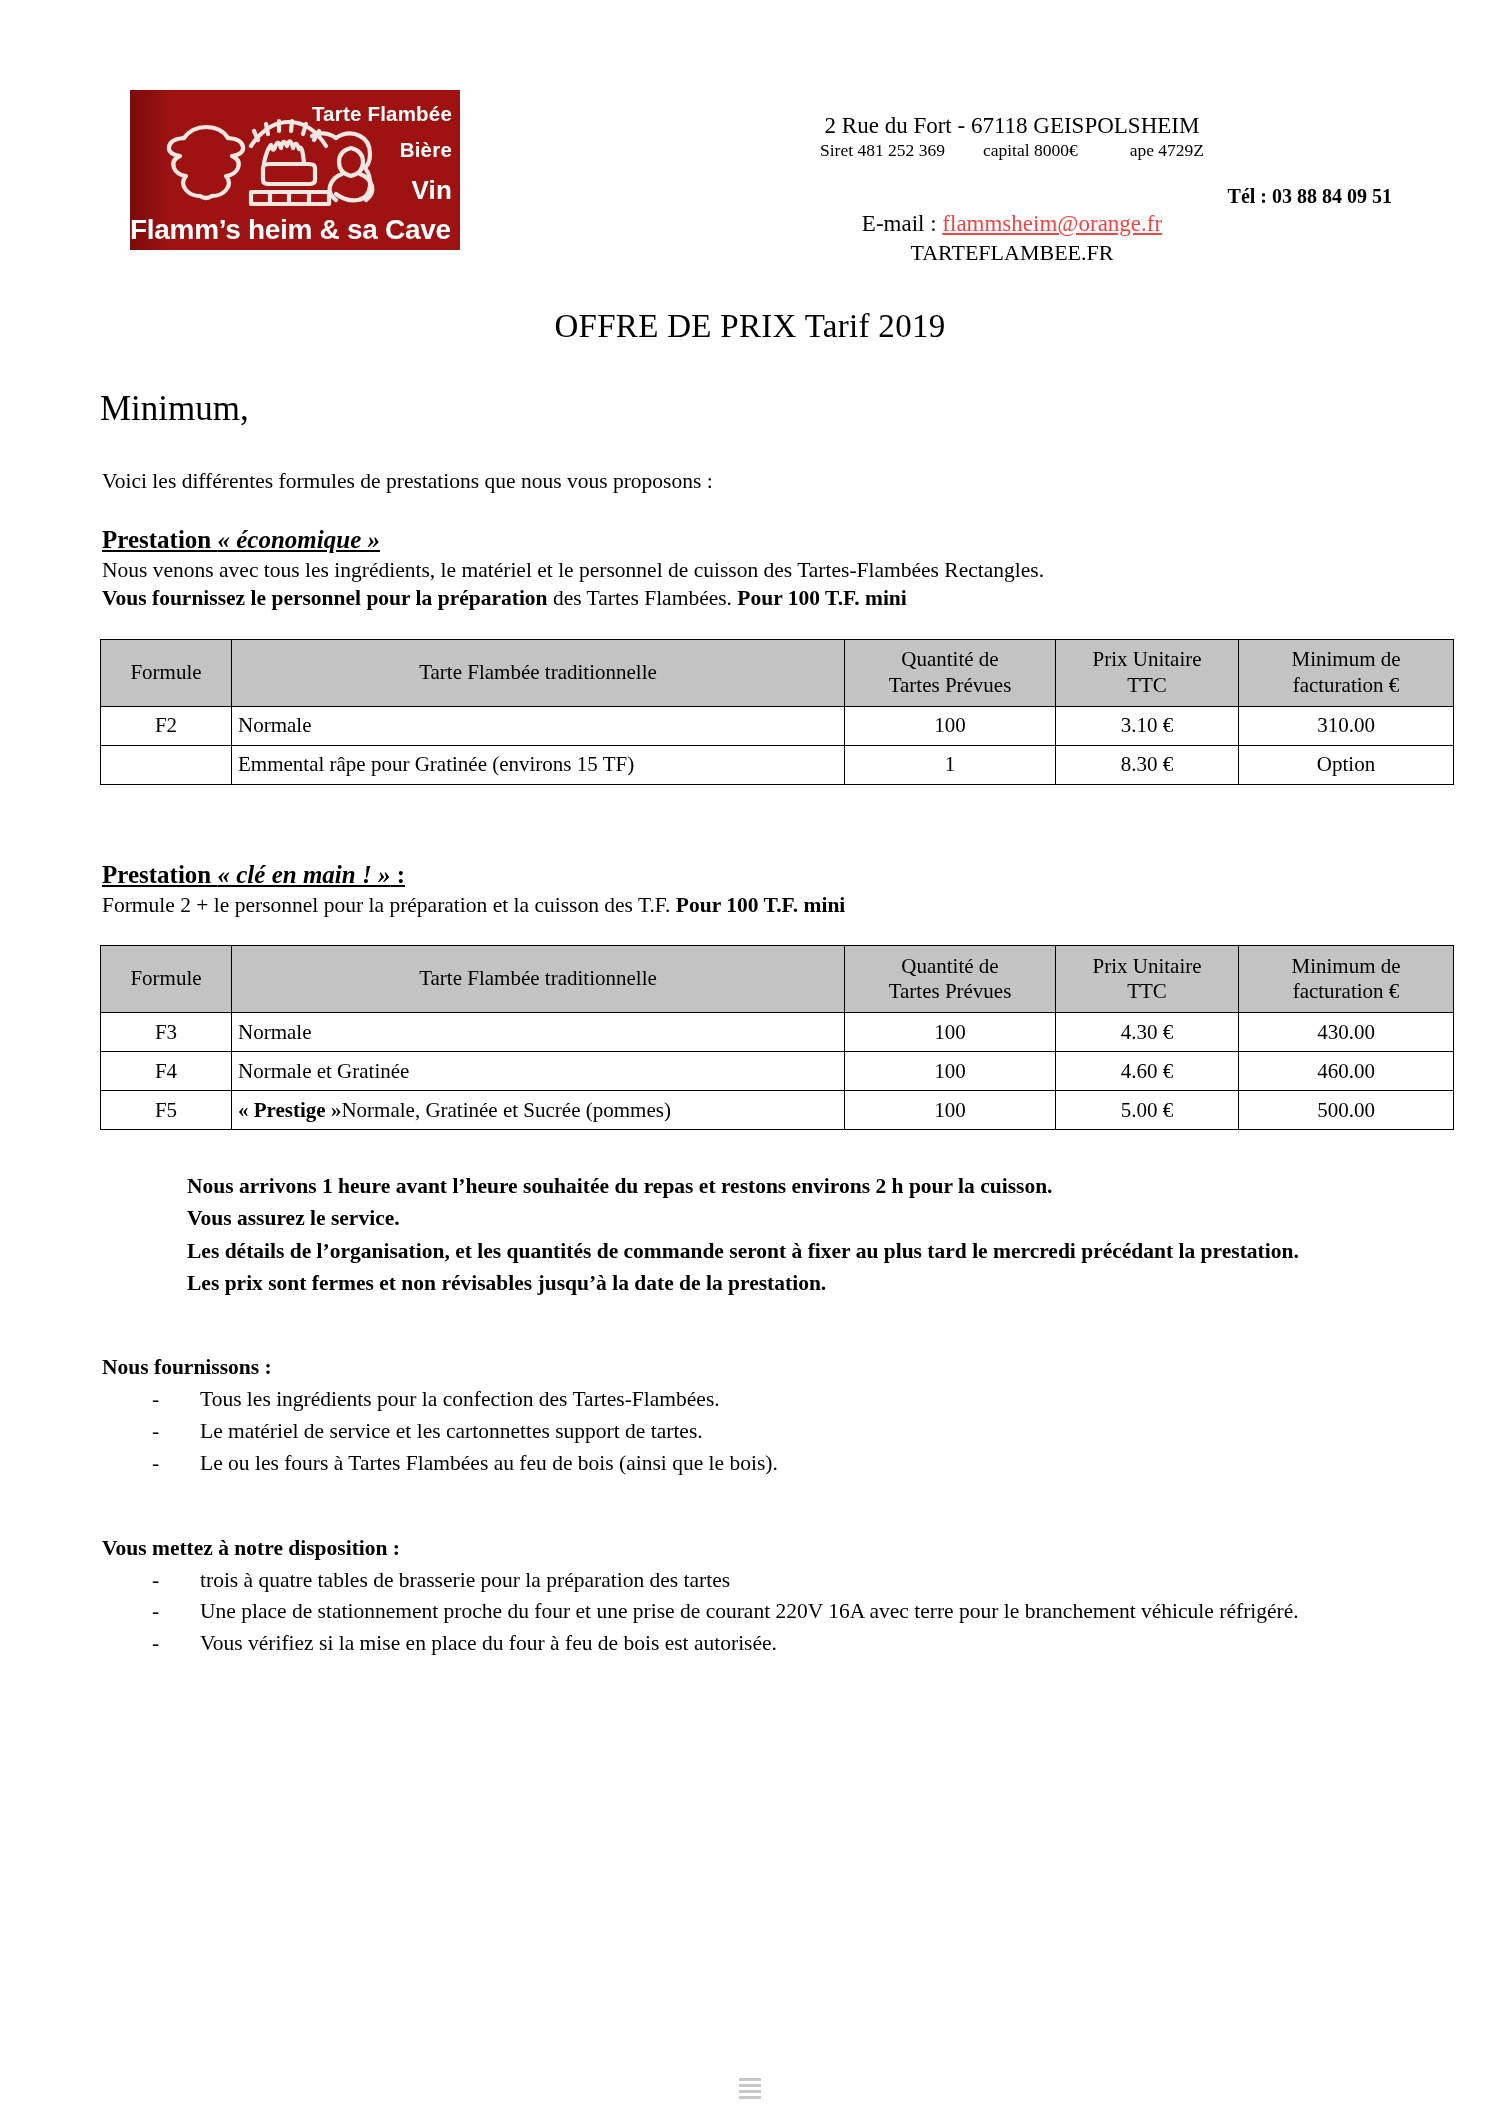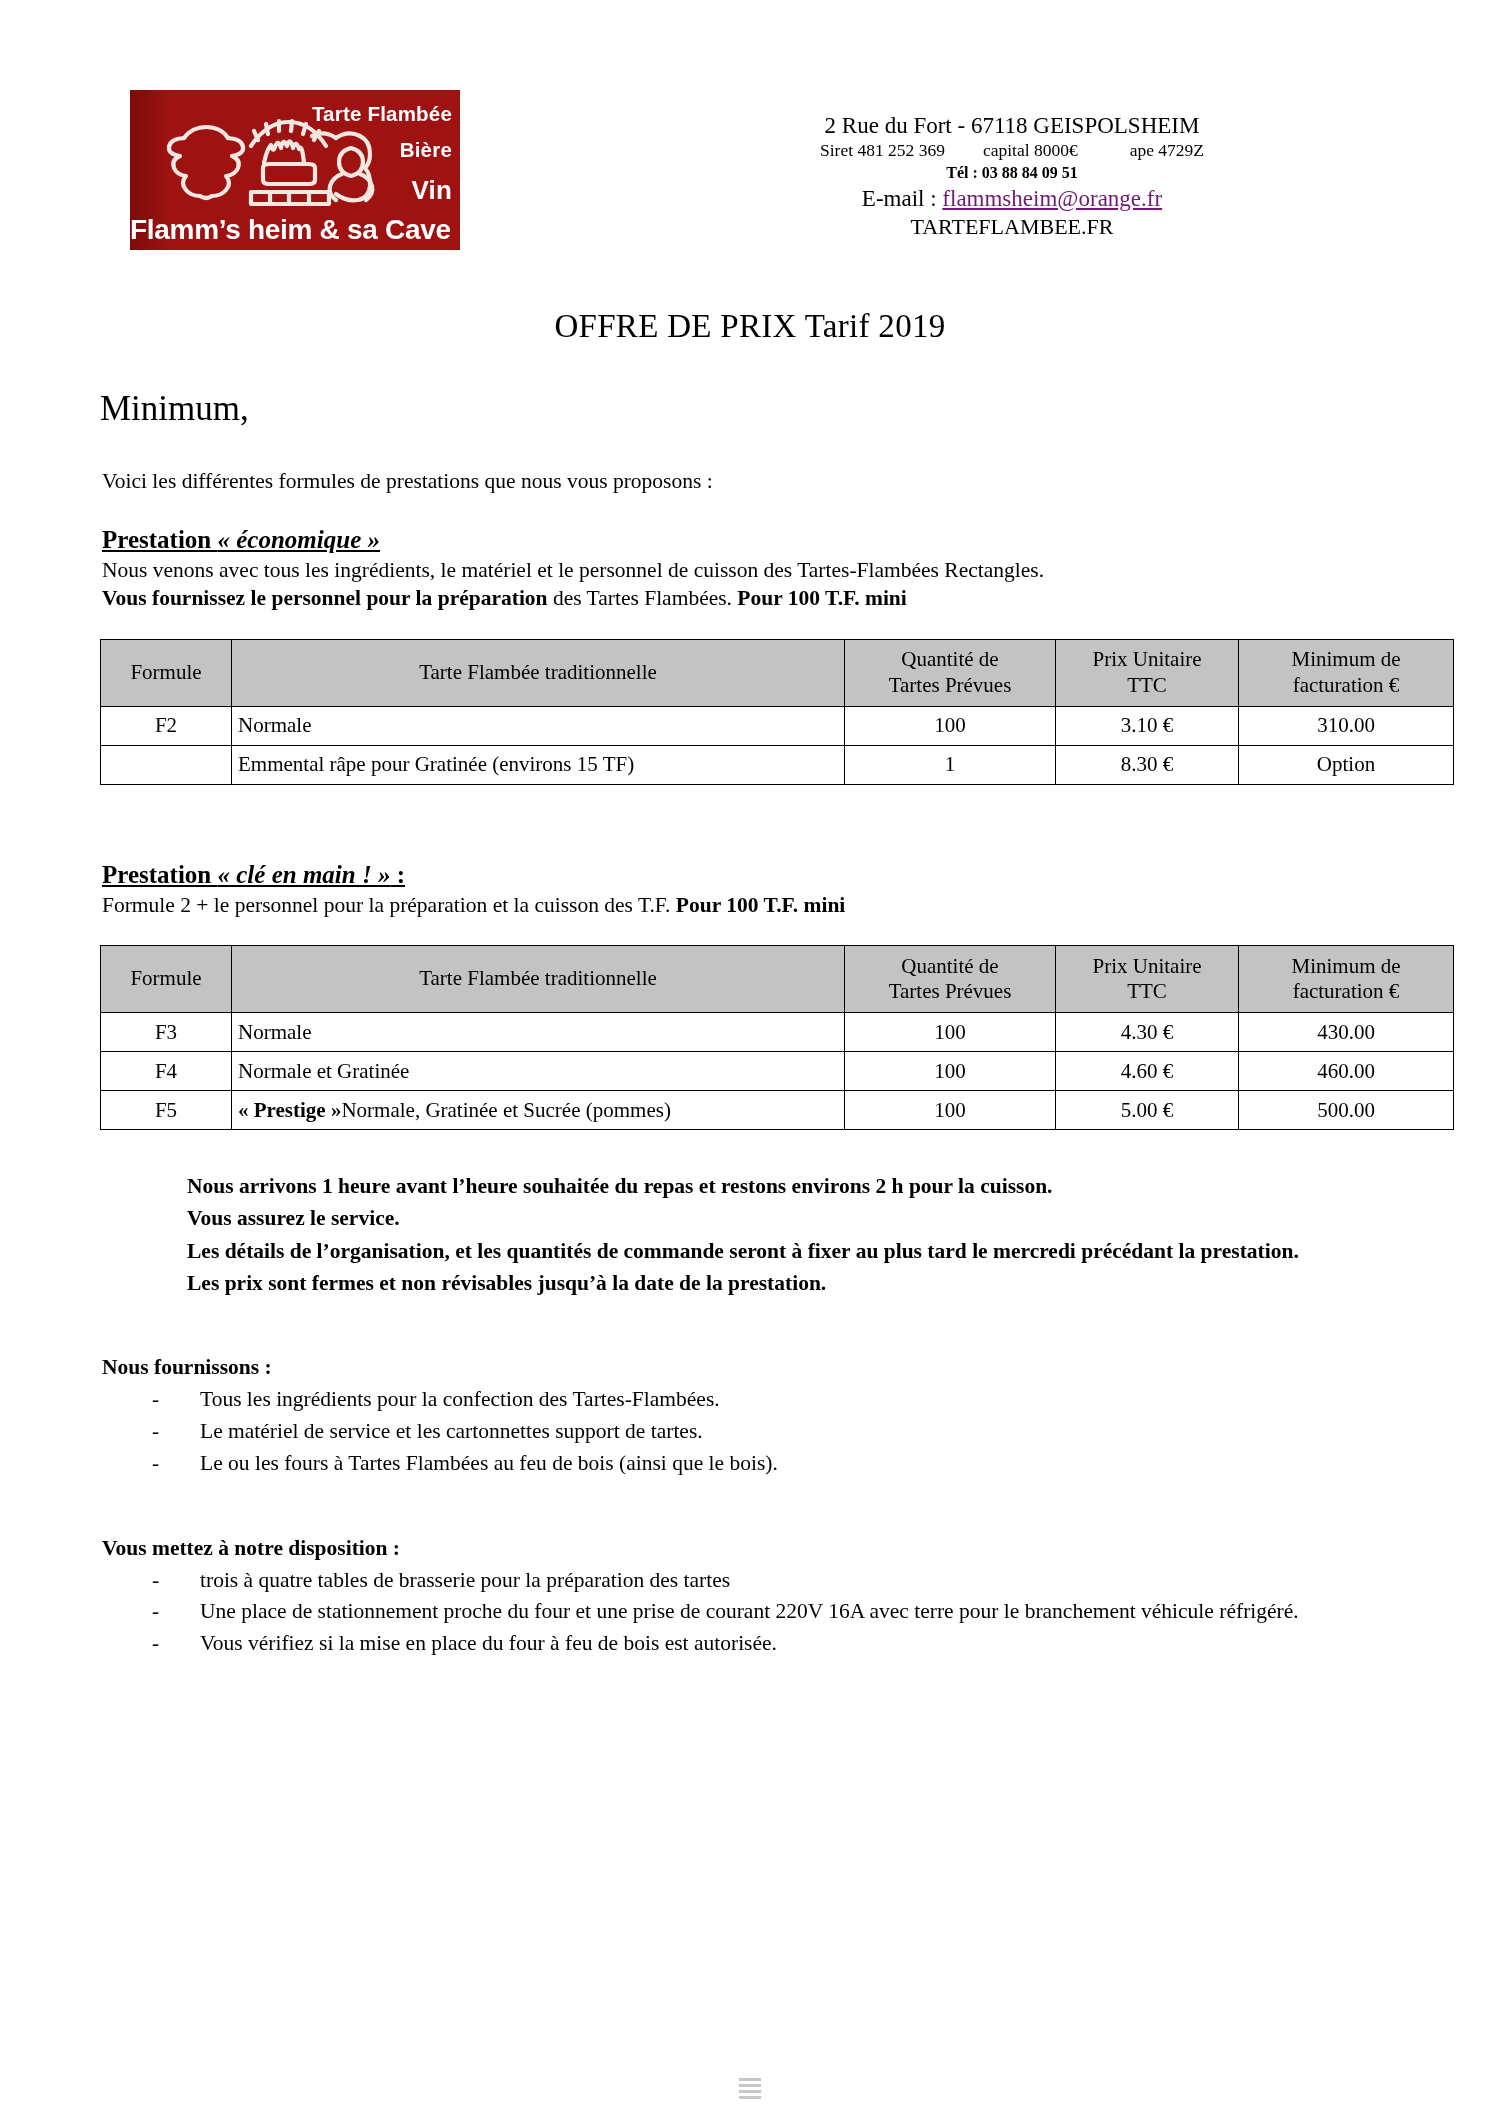--- a/index.html
+++ b/index.html
@@ -85,30 +85,32 @@
     white-space: nowrap;
   }
   .contact .legal-line {
     font-size: 17.5px;
     line-height: 1.35;
     white-space: nowrap;
   }
   .contact .legal-line .sp1 { display:inline-block; width: 38px; }
   .contact .legal-line .sp2 { display:inline-block; width: 52px; }
   .contact .tel {
-    font-size: 16px;
+    margin-top: 20px;
+    font-size: 20px;
     font-weight: bold;
     line-height: 1.3;
+    text-align: right;
   }
   .contact .email {
     font-size: 23px;
     line-height: 1.3;
   }
   .contact .email a {
-    color: #701a75;
+    color: #ef4444;
     text-decoration: underline;
   }
   .contact .site {
     font-size: 22px;
     line-height: 1.3;
   }
 
   
   .doc-title {
     margin-top: 96px;

